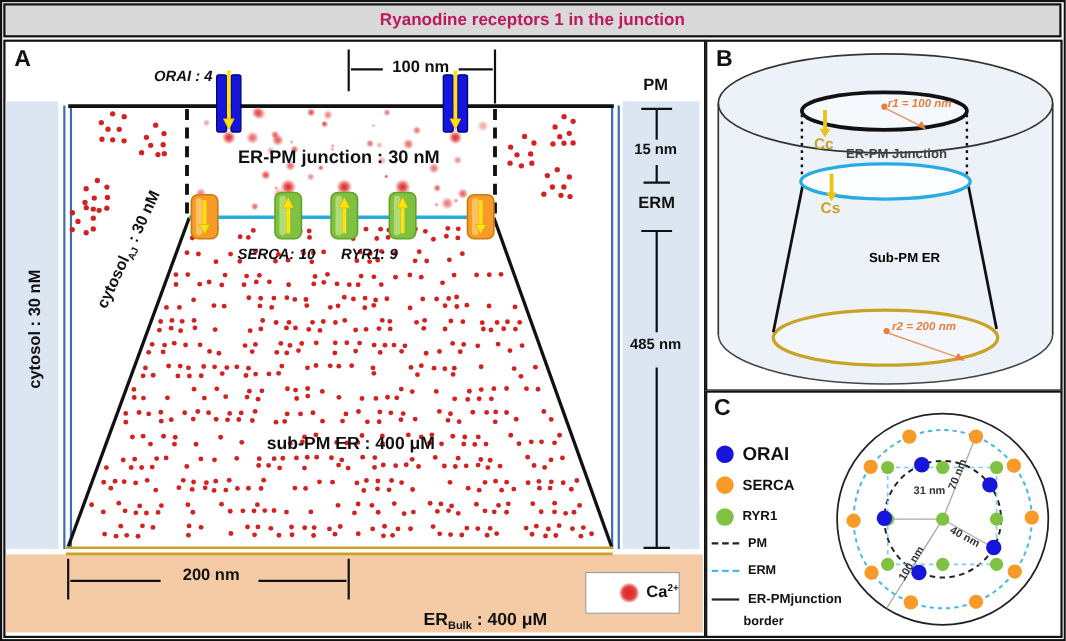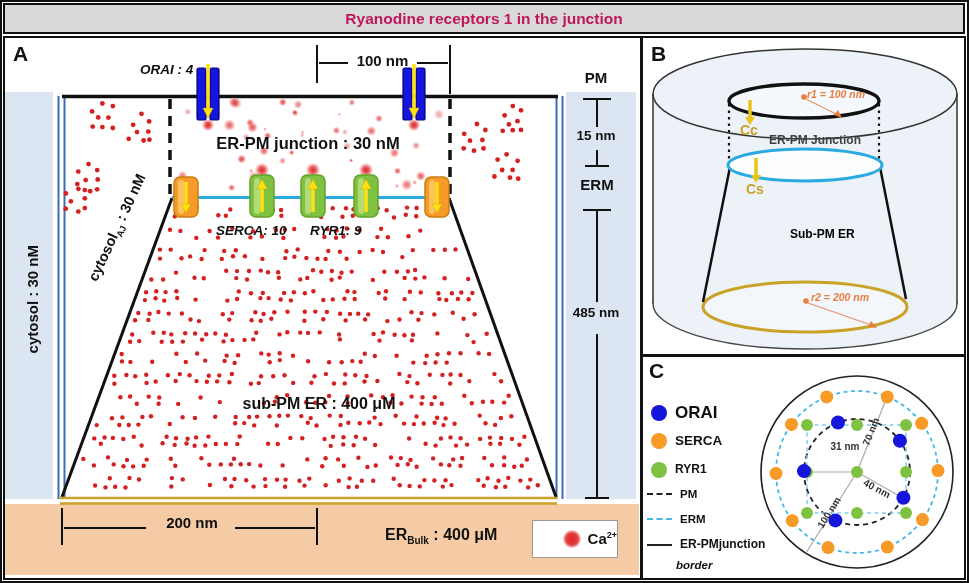--- a/index.html
+++ b/index.html
@@ -802,21 +802,21 @@
     <div class="lbl it" style="left:305px;top:186px;font-size:13.5px;">RYR1: 9</div>
     <div class="lbl ctr" style="left:225px;top:357px;width:178px;font-size:16px;">sub-PM ER : 400 μM</div>
     <div class="lbl ctr" style="left:143px;top:477px;width:88px;font-size:15px;">200 nm</div>
 
     <div class="lbl ctr rot" style="left:-32px;top:253px;width:120px;font-size:15px;transform:rotate(-90deg);">cytosol : 30 nM</div>
 
     <div class="lbl ctr rot" style="left:36px;top:181px;width:156px;font-size:14.5px;transform:rotate(-65deg);">
       <span>cytosol</span><sub style="font-size:9px;">AJ</sub><span> : 30 nM</span>
     </div>
 
-    <div class="lbl" style="left:380px;top:488px;font-size:16px;text-align:right;">
+    <div class="lbl" style="left:380px;top:517px;font-size:16px;text-align:right;">
       <span>ER</span><sub style="font-size:10px;">Bulk</sub><span> : 400 μM</span>
     </div>
 
     <div class="cabox">
       <span class="cablob"></span>
       <span class="lbl" style="position:static;font-size:15px;"><span>Ca</span><sup style="font-size:9px;">2+</sup></span>
     </div>
   </div>
 
   <div class="panel" id="panelB">
@@ -933,21 +933,21 @@
       <span class="lbl" style="position:static;font-size:11.5px;">PM</span>
     </div>
     <div class="legend-row" style="left:4px;top:156px;">
       <span class="lline" style="border-top:2px dashed #45B8E8;"></span>
       <span class="lbl" style="position:static;font-size:11.5px;">ERM</span>
     </div>
     <div class="legend-row" style="left:4px;top:181px;">
       <span class="lline" style="border-top:2px solid #222;"></span>
       <span class="lbl" style="position:static;font-size:12px;">ER-PMjunction</span>
     </div>
-    <div class="lbl" style="left:33px;top:202px;font-size:11.5px;font-style:italic;">border</div>
+    <div class="lbl" style="left:33px;top:202px;font-size:11.5px;">border</div>
 
     <div class="lbl ctr rot" style="left:206px;top:69px;width:44px;font-size:10px;color:#333;transform:rotate(-68deg);">70 nm</div>
     <div class="lbl ctr" style="left:164px;top:84px;width:44px;font-size:10px;color:#333;margin-left:16px;">31 nm</div>
     <div class="lbl ctr rot" style="left:212px;top:126px;width:44px;font-size:10px;color:#333;transform:rotate(28deg);">40 nm</div>
     <div class="lbl ctr rot" style="left:163px;top:150px;width:46px;font-size:10px;color:#333;transform:rotate(-58deg);">100 nm</div>
   </div>
 
   <div class="outer-border"></div>
 </div>
 

